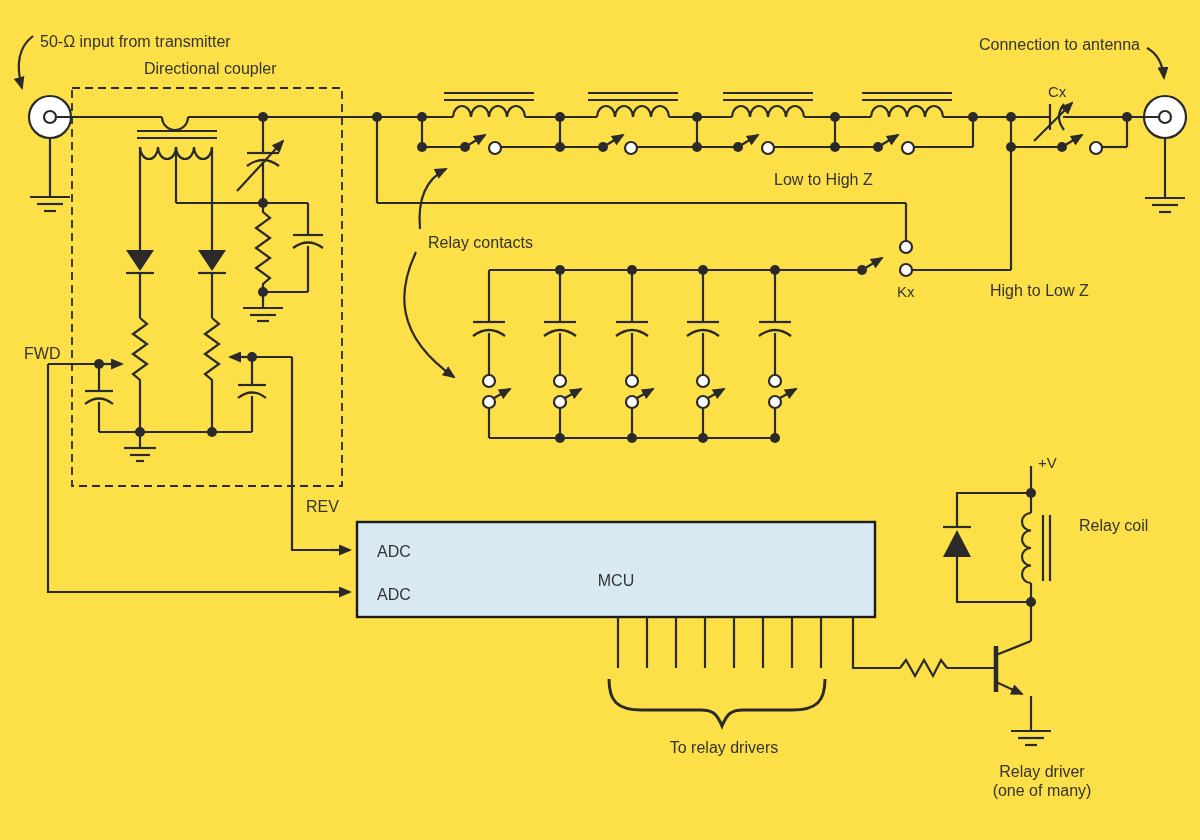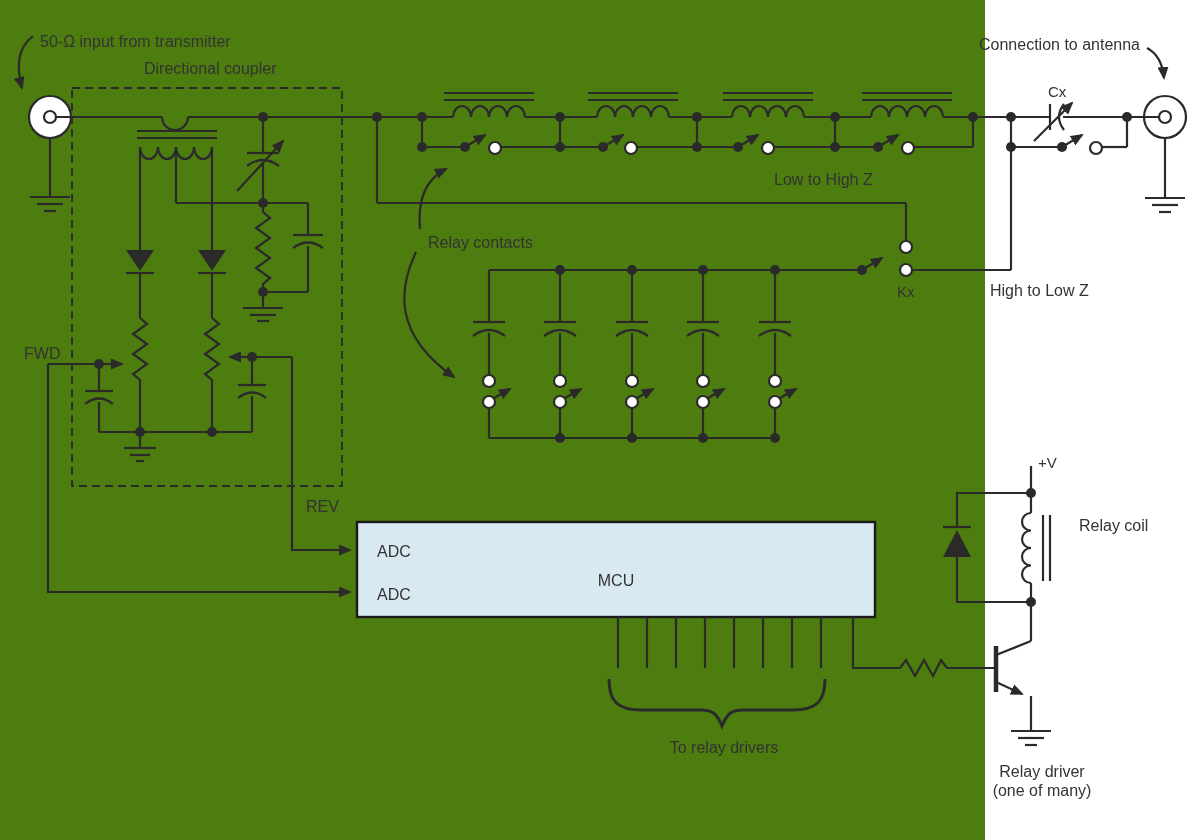--- a/index.html
+++ b/index.html
@@ -1,17 +1,17 @@
 <!DOCTYPE html>
 <html><head>
 <meta charset="utf-8">
 <style>
   html,body{margin:0;padding:0;background:#ffffff;}
   body{font-family:"Liberation Sans",sans-serif;}
-  .stage{width:985px;height:840px;background:#4d7c0f;position:relative;}
+  .stage{width:1200px;height:840px;background:#fde047;position:relative;}
   svg{display:block;}
   .wire{stroke:#2a2a2a;stroke-width:2.2;fill:none;}
   .thick{stroke:#2a2a2a;stroke-width:3;fill:none;}
   .dash{stroke:#2a2a2a;stroke-width:1.8;fill:none;stroke-dasharray:8 5;}
   .dot{fill:#2a2a2a;stroke:none;}
   .oc{fill:#ffffff;stroke:#2a2a2a;stroke-width:2.2;}
   .solid{fill:#2a2a2a;stroke:none;}
   .lbl{fill:#333333;font-size:16px;font-family:"Liberation Sans",sans-serif;}
   .lbl-s{fill:#333333;font-size:15px;font-family:"Liberation Sans",sans-serif;}
 </style>

